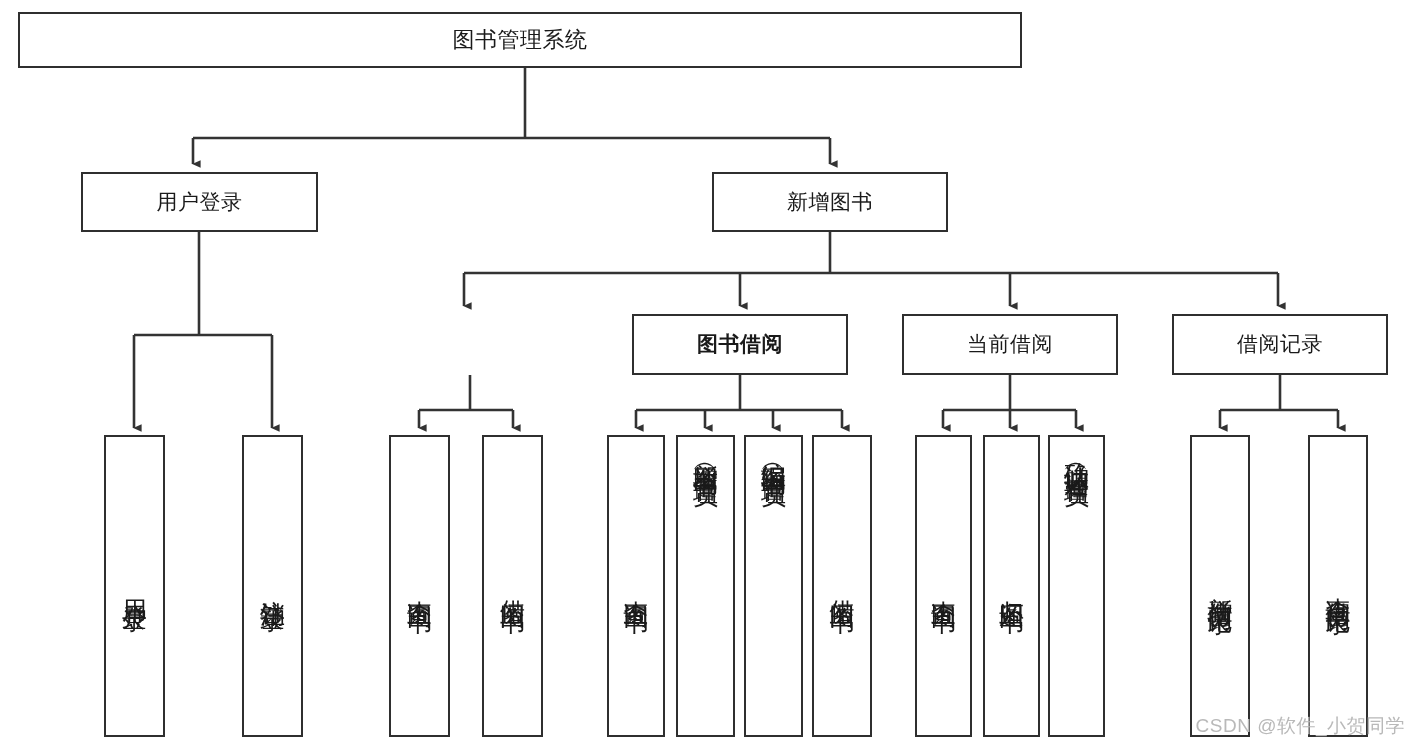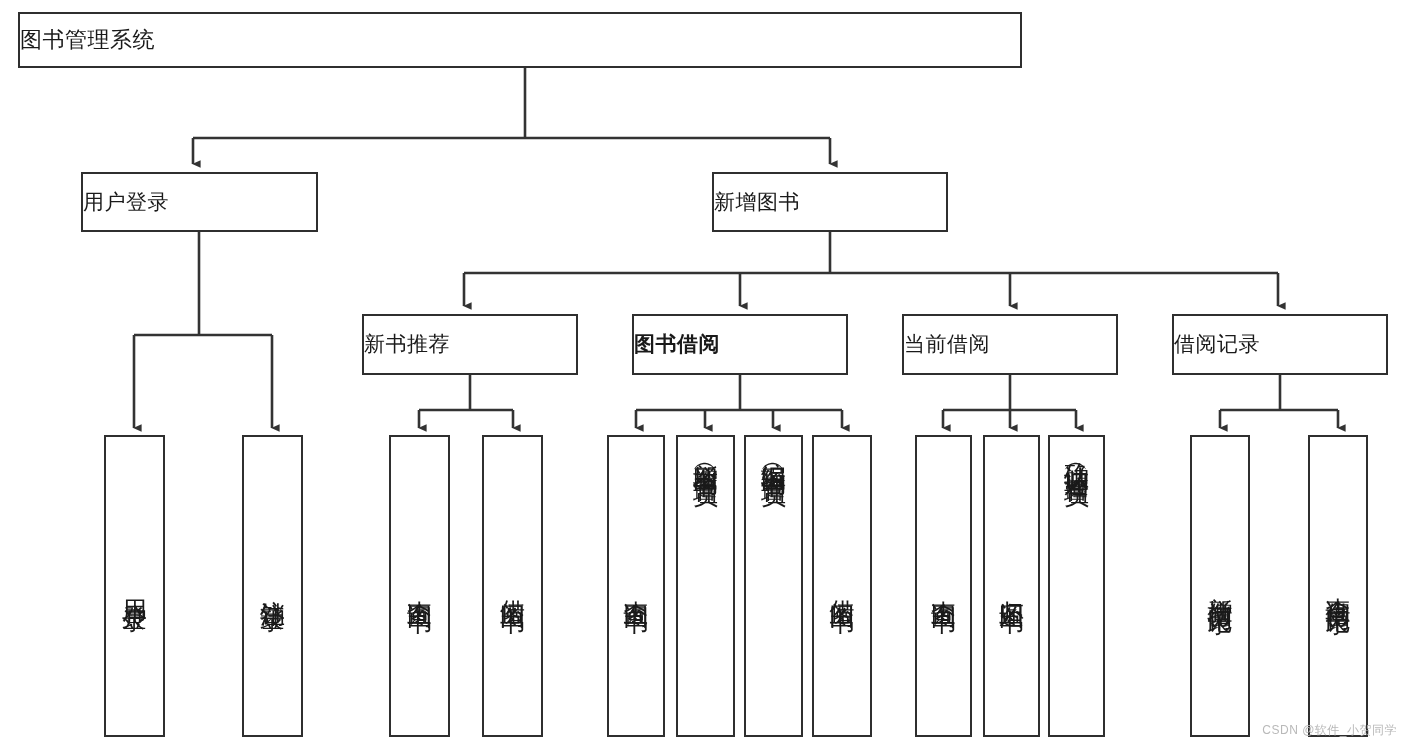--- a/index.html
+++ b/index.html
@@ -25,21 +25,21 @@
     height: 747px;
     pointer-events: none;
   }
   .node {
     position: absolute;
     box-sizing: border-box;
     border: 2px solid #2f2f2f;
     background: #ffffff;
     display: flex;
     align-items: center;
-    justify-content: flex-start;
+    justify-content: center;
     color: #1a1a1a;
   }
   .node-label {
     display: block;
     text-align: center;
     line-height: 1.18;
     white-space: nowrap;
   }
   
   .node.horiz .node-label {
@@ -63,23 +63,23 @@
     white-space: nowrap;
     margin: 0 auto;
   }
   
   .node.vert.centered {
     align-items: center;
     padding-top: 0;
   }
   #watermark {
     position: absolute;
-    right: 8px;
+    right: 0;
     bottom: 8px;
-    font-size: 12px;
+    font-size: 19px;
     color: #b9b9b9;
     letter-spacing: 0.5px;
     white-space: nowrap;
   }
 </style>
 </head>
 <body>
 
 <div id="diagram-root">
 
@@ -138,23 +138,20 @@
   </div>
 
   <div class="node horiz" style="left:81px; top:172px; width:237px; height:60px;">
     <span class="node-label">用户登录</span>
   </div>
 
   <div class="node horiz" style="left:712px; top:172px; width:236px; height:60px;">
     <span class="node-label">新增图书</span>
   </div>
 
-  <div class="node horiz" style="left:362px; top:314px; width:216px; height:61px;">
-    <span class="node-label">新书推荐</span>
-  </div>
 
   <div class="node horiz" style="left:632px; top:314px; width:216px; height:61px;font-weight:bold;">
     <span class="node-label">图书借阅</span>
   </div>
 
   <div class="node horiz" style="left:902px; top:314px; width:216px; height:61px;">
     <span class="node-label">当前借阅</span>
   </div>
 
   <div class="node horiz" style="left:1172px; top:314px; width:216px; height:61px;">

